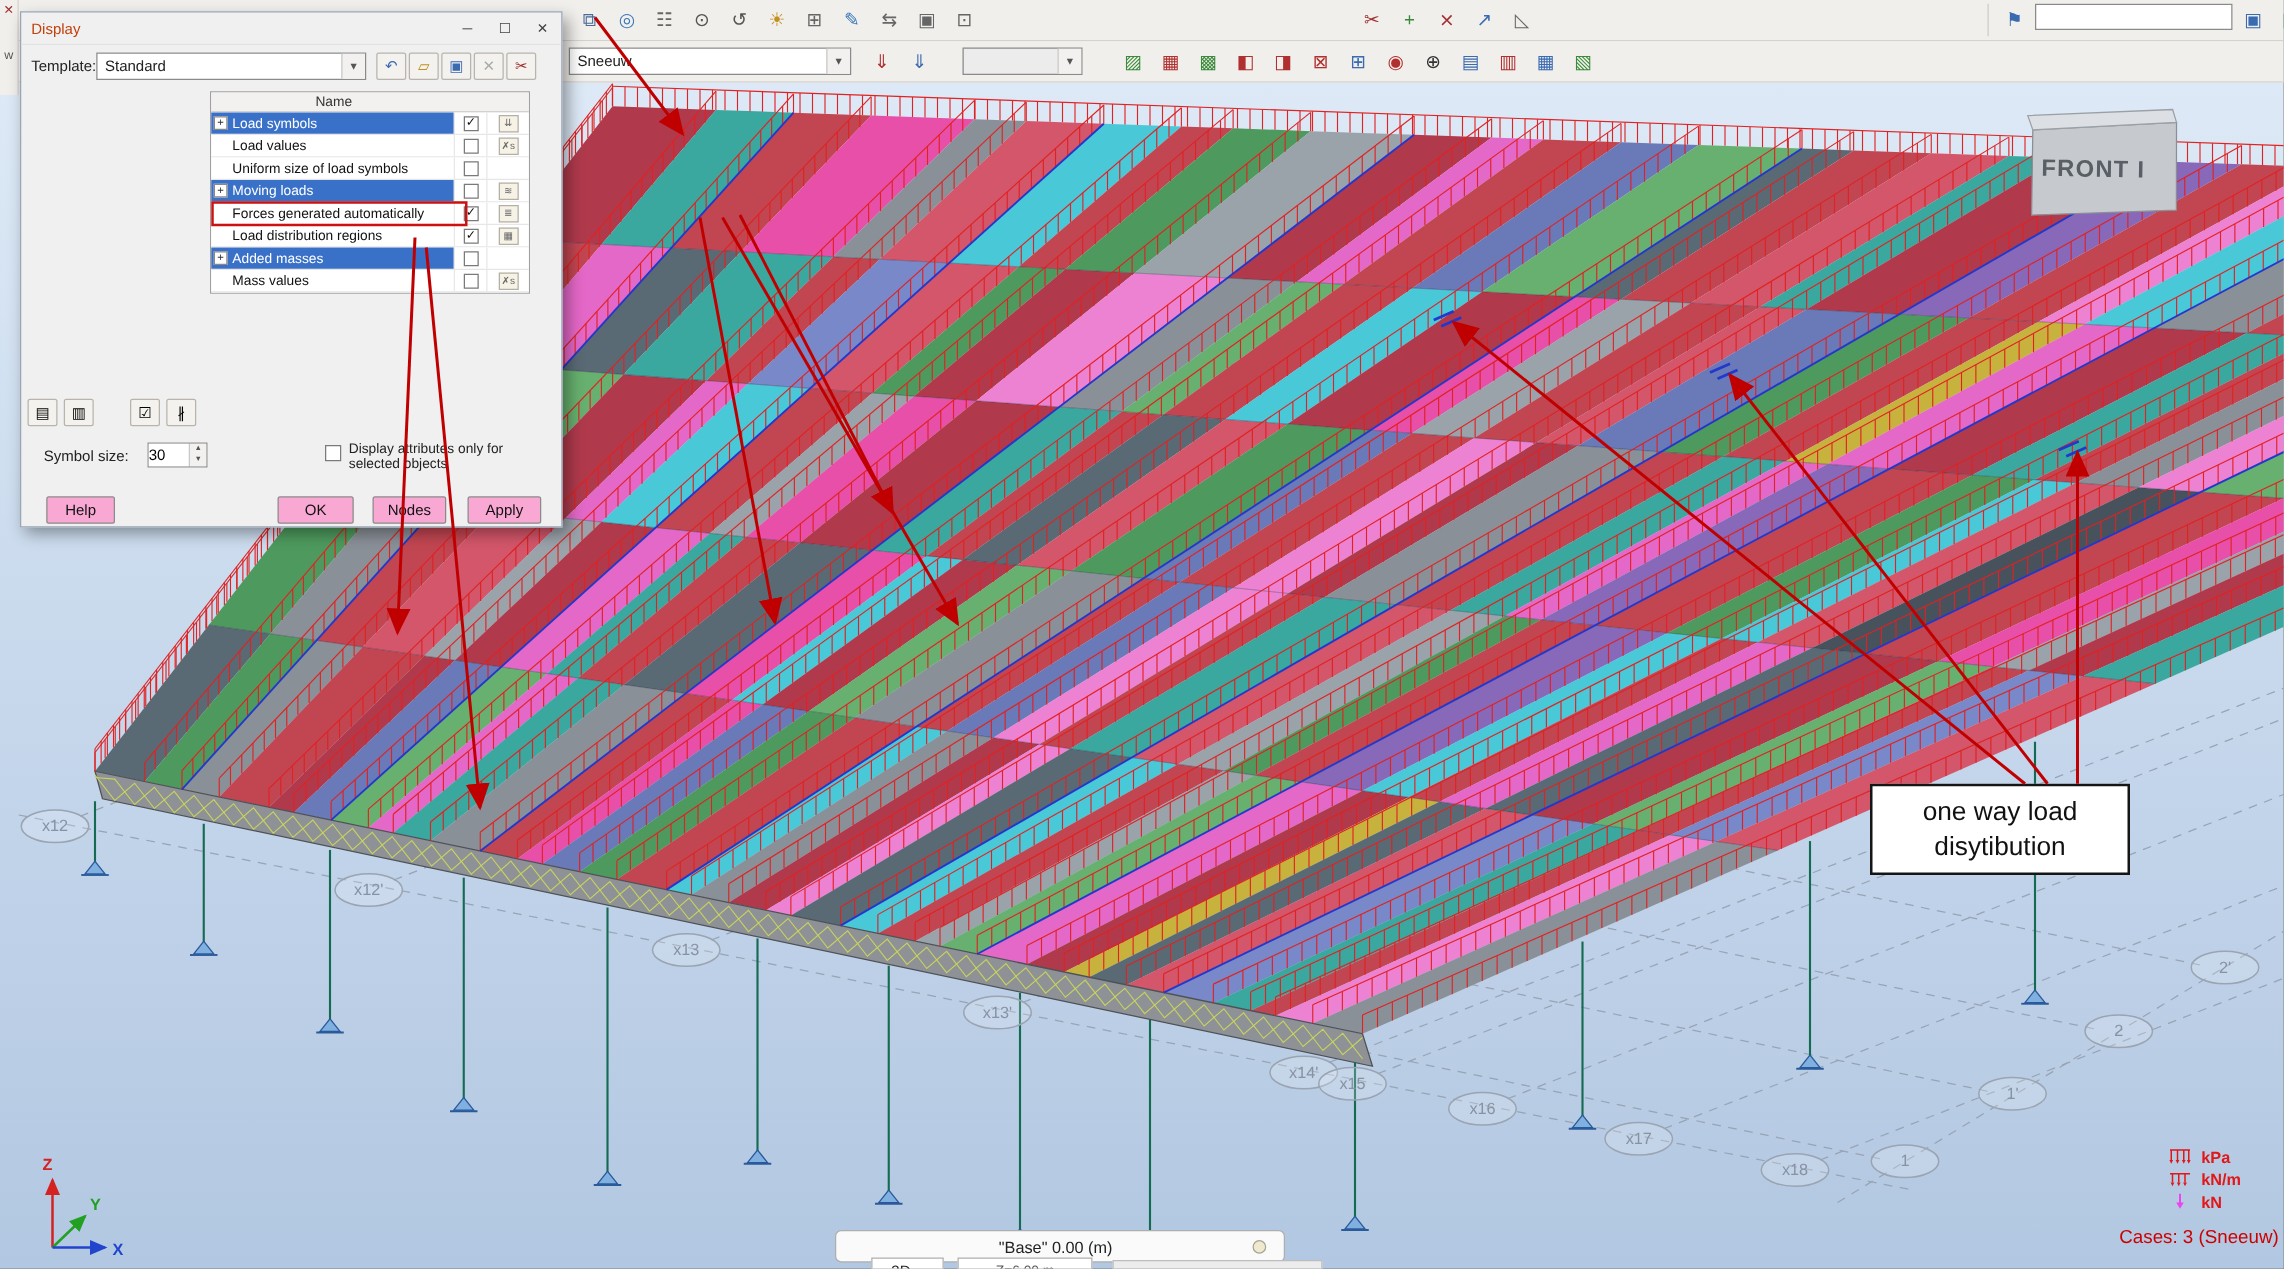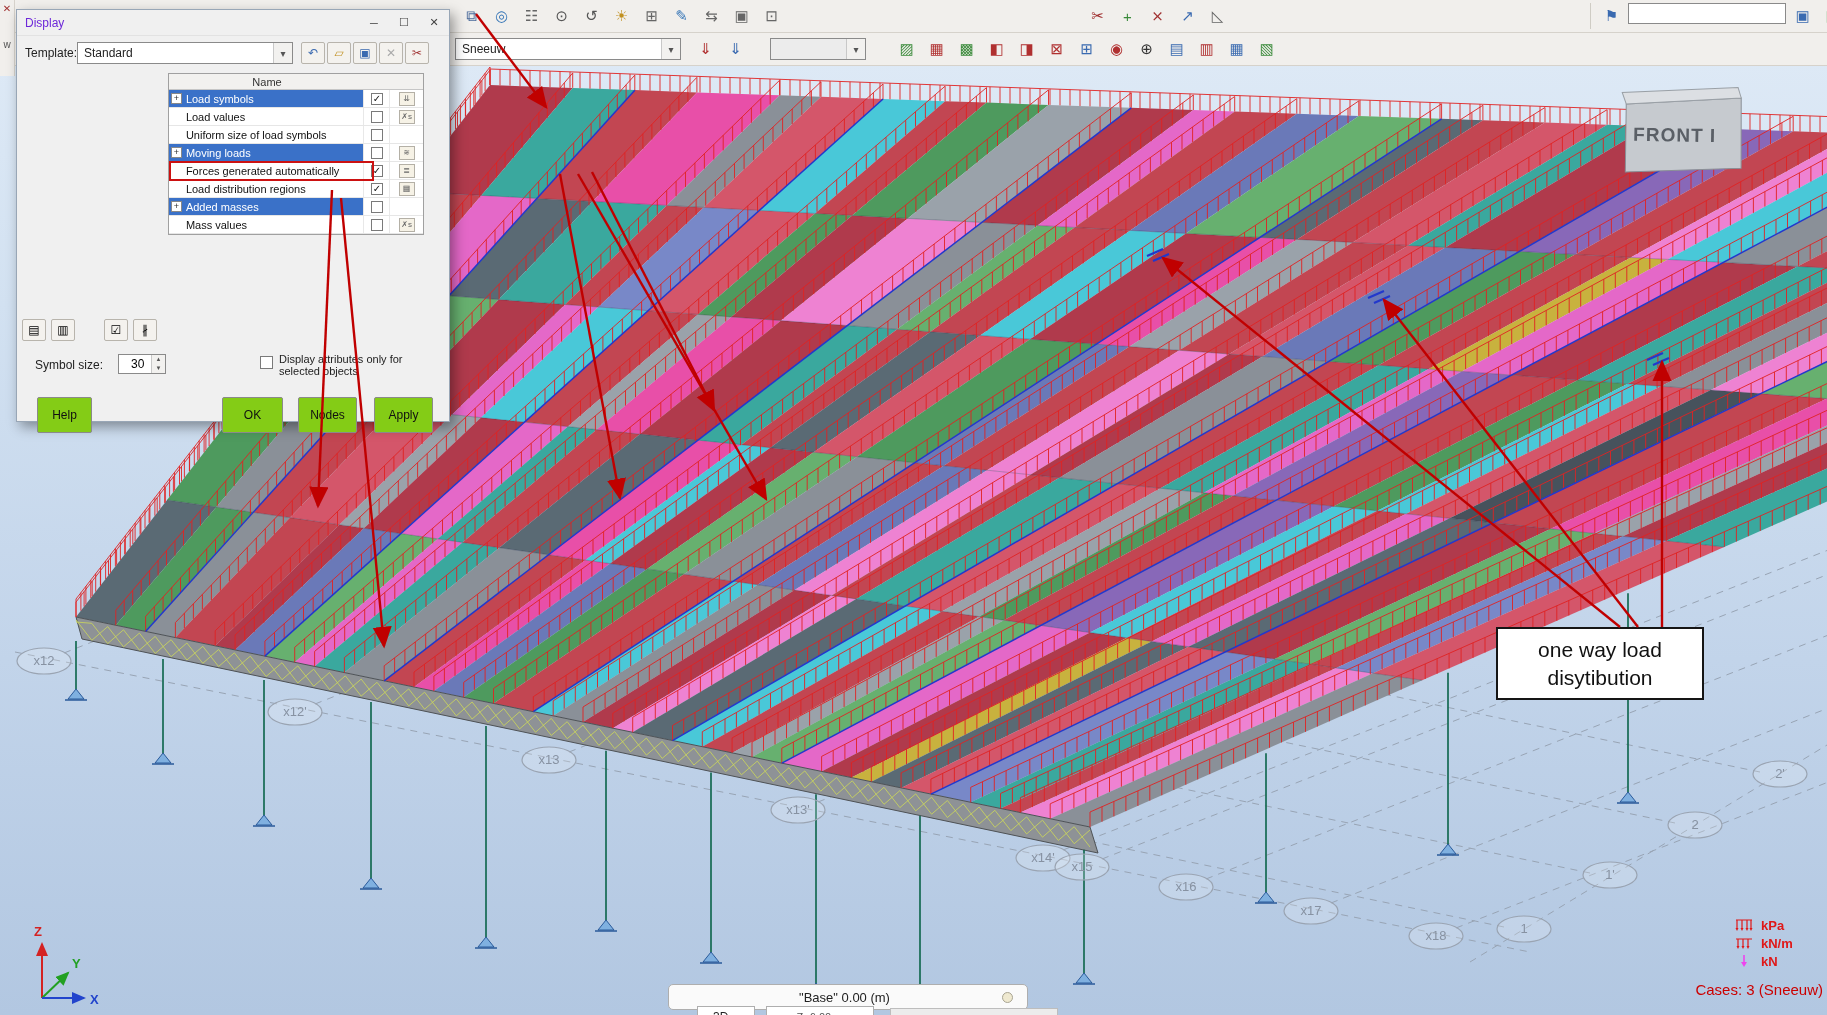--- a/index.html
+++ b/index.html
@@ -14,21 +14,21 @@
 .tgroup{position:absolute;top:3px;display:flex;gap:3px}
 .tbtn{width:27px;height:26px;display:flex;align-items:center;justify-content:center;font-size:15px;border-radius:3px;border:1px solid transparent;color:#555}
 .vsep{width:1px;height:26px;background:#cfccc4;margin:0 4px}
 .combo{position:relative;background:#fff;border:1px solid #8a8a8a;height:22px;font-size:12px;display:flex;align-items:center;padding:0 22px 0 6px;color:#222}
 .combo::after{content:"▾";position:absolute;right:0;top:0;width:18px;height:100%;display:flex;align-items:center;justify-content:center;color:#555;border-left:1px solid #c8c8c8;background:#f2f1ef;font-size:10px}
 .combo.disabled{background:#ececec;color:#999}
 .tb-input{height:21px;width:158px;border:1px solid #8a8a8a;background:#fff;font-size:12px;padding:0 4px}
 
 #dialog{position:absolute;left:16px;top:9px;width:434px;height:413px;background:#f0f0f0;border:1px solid #98a6b6;box-shadow:4px 5px 12px rgba(0,0,0,.38);z-index:20;font-size:12px}
 #dlg-titlebar{height:26px;display:flex;align-items:center;border-bottom:1px solid #e2e2e2}
-#dlg-title{flex:1;padding-left:8px;font-size:12px;color:#6d28d9}
+#dlg-title{flex:1;padding-left:8px;font-size:12px;color:#c2410c}
 .winbtn{width:30px;height:24px;display:flex;align-items:center;justify-content:center;font-size:11px;color:#444}
 #dlg-template-label{position:absolute;left:8px;top:36px;color:#222}
 #dlg-template-combo{position:absolute;left:60px;top:32px;width:216px}
 #dlg-template-icons{position:absolute;left:284px;top:32px;display:flex;gap:2px}
 .mini-btn{width:24px;height:22px;border:1px solid #b8b4ac;background:#f4f2ee;border-radius:2px;display:flex;align-items:center;justify-content:center;font-size:12px}
 #dlg-tree{position:absolute;left:5px;top:59px;width:143px;height:242px;background:#fff;border:1px solid #a0a0a0;overflow:hidden;font-size:11px}
 .tree-item{height:13px;line-height:13px;padding-left:3px;white-space:nowrap;color:#111}
 .tree-item.sel{background:#2e6bd0;color:#fff}
 #dlg-tree-btns{position:absolute;left:5px;top:309px;display:flex;gap:5px}
 #dlg-tree-btns .mini-btn:nth-child(3){margin-left:24px}
@@ -41,26 +41,26 @@
 .cell.lab{width:181px;font-size:11px;padding-left:2px;white-space:nowrap;overflow:hidden;color:#111}
 .dlg-row.sel .exp,.dlg-row.sel .lab{background:#3a71c8;color:#fff}
 .cell.chk{width:26px;justify-content:center;border-left:1px solid #e8e8e8}
 .cell.ico{width:34px;justify-content:center;border-left:1px solid #e8e8e8}
 .cbox{width:12px;height:12px;border:1px solid #7a7a7a;background:#fff;font-size:10px;line-height:10px;text-align:center;color:#111}
 .expander{width:11px;height:11px;border:1px solid #888;background:#fff;font-size:9px;line-height:9px;text-align:center;color:#333}
 .ibox{width:16px;height:14px;border:1px solid #b4b0a6;background:#f6f2e6;font-size:8px;line-height:12px;text-align:center;color:#666;overflow:hidden}
 .red-frame{position:absolute;left:0;top:-1px;width:205px;height:20px;border:2px solid #cc1111;pointer-events:none;z-index:2}
 #symsize-label{position:absolute;left:18px;top:348px;color:#222}
 #symsize-wrap{position:absolute;left:101px;top:344px;width:48px;height:20px;border:1px solid #8a8a8a;background:#fff;display:flex}
-#symsize-input{width:32px;border:0;font-size:12px;padding-left:12px;outline:none}
+#symsize-input{width:32px;border:0;font-size:12px;padding-left:0;outline:none}
 .spin{width:14px;display:flex;flex-direction:column;border-left:1px solid #c8c8c8}
 .spin div{flex:1;font-size:6px;line-height:9px;text-align:center;background:#f2f1ef;color:#555}
 #attr-check{position:absolute;left:243px;top:346px;width:13px;height:13px;border:1px solid #7a7a7a;background:#fff}
 #attr-label{position:absolute;left:262px;top:343px;width:160px;font-size:11px;line-height:12px;color:#222}
-.dlg-btn{position:absolute;top:387px;height:36px;background:#84cc16;border:1px solid #8a8a8a;border-radius:2px;font-size:12px;color:#111;display:flex;align-items:center;justify-content:center}
+.dlg-btn{position:absolute;top:387px;height:22px;background:#f9a8d4;border:1px solid #8a8a8a;border-radius:2px;font-size:12px;color:#111;display:flex;align-items:center;justify-content:center}
 #btn-help{left:20px;width:55px}
 #btn-ok{left:205px;width:61px}
 #btn-cancel{left:281px;width:59px}
 #btn-apply{left:357px;width:59px}
 
 .ann{position:absolute;background:#fff;border:2px solid #151515;display:flex;flex-direction:column;align-items:center;justify-content:center;z-index:30;font-size:21px;color:#111;line-height:1.3}
 #ann-original{left:500px;top:114px;width:200px;height:58px}
 #ann-oneway{left:1496px;top:627px;width:208px;height:73px}
 
 #scene{position:absolute;left:0;top:0;z-index:1}

